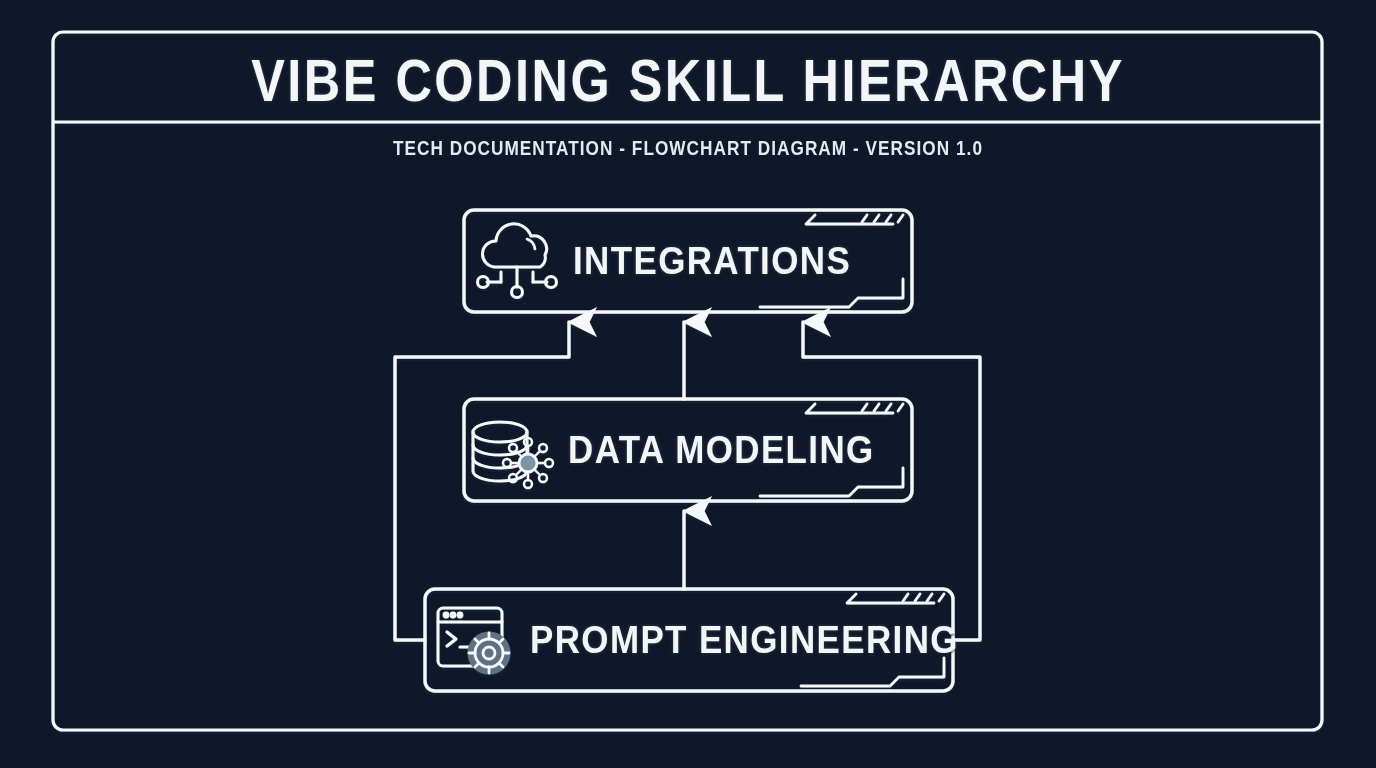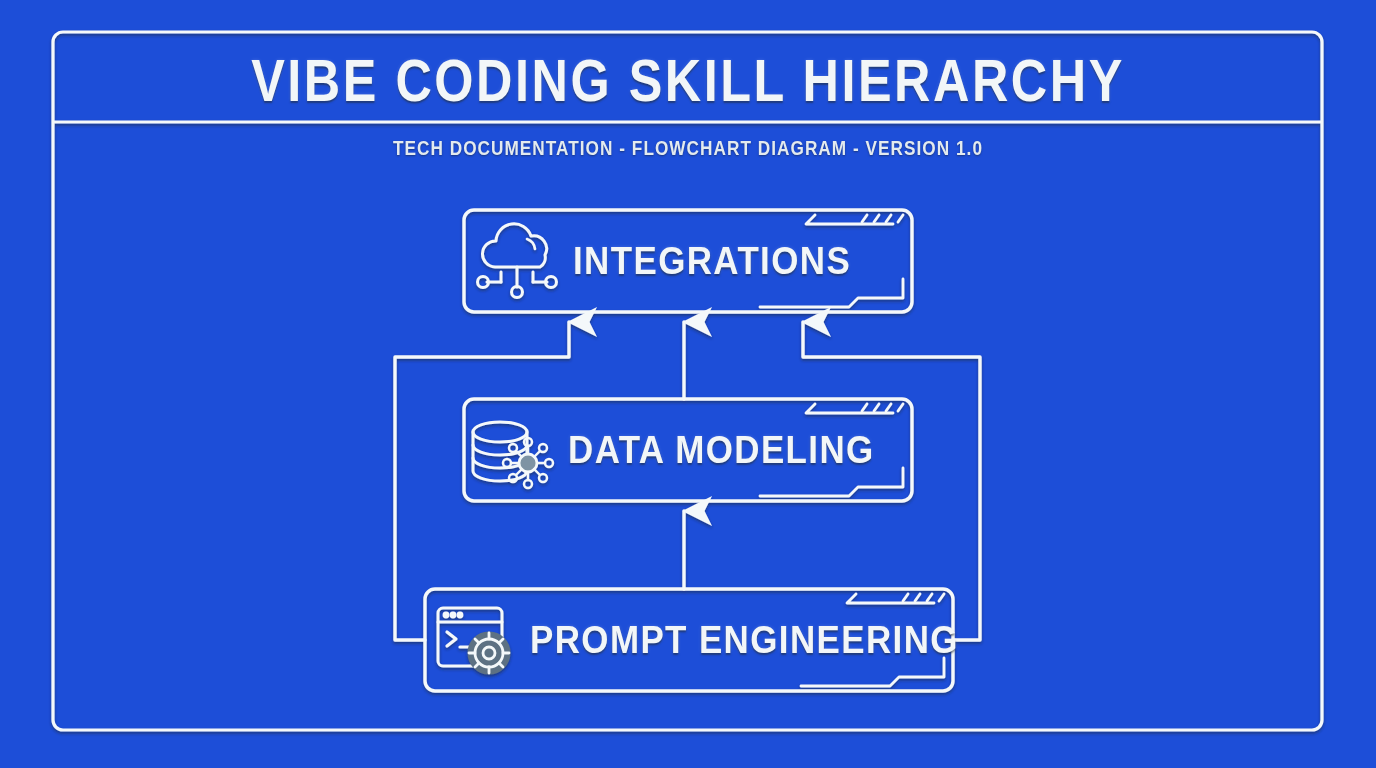--- a/index.html
+++ b/index.html
@@ -13,21 +13,21 @@
     height: 768px;
     overflow: hidden;
     font-family: "Liberation Sans", sans-serif;
     position: relative;
   }
   #stage {
     position: absolute;
     left: 0; top: 0;
     width: 1376px;
     height: 768px;
-    background: #1d4ed8;
+    background: #0f172a;
   }
   #svgroot {
     position: absolute;
     left: 0; top: 0;
     width: 1376px;
     height: 768px;
   }
   .txt-layer {
     position: absolute;
     left: 0; top: 0;

